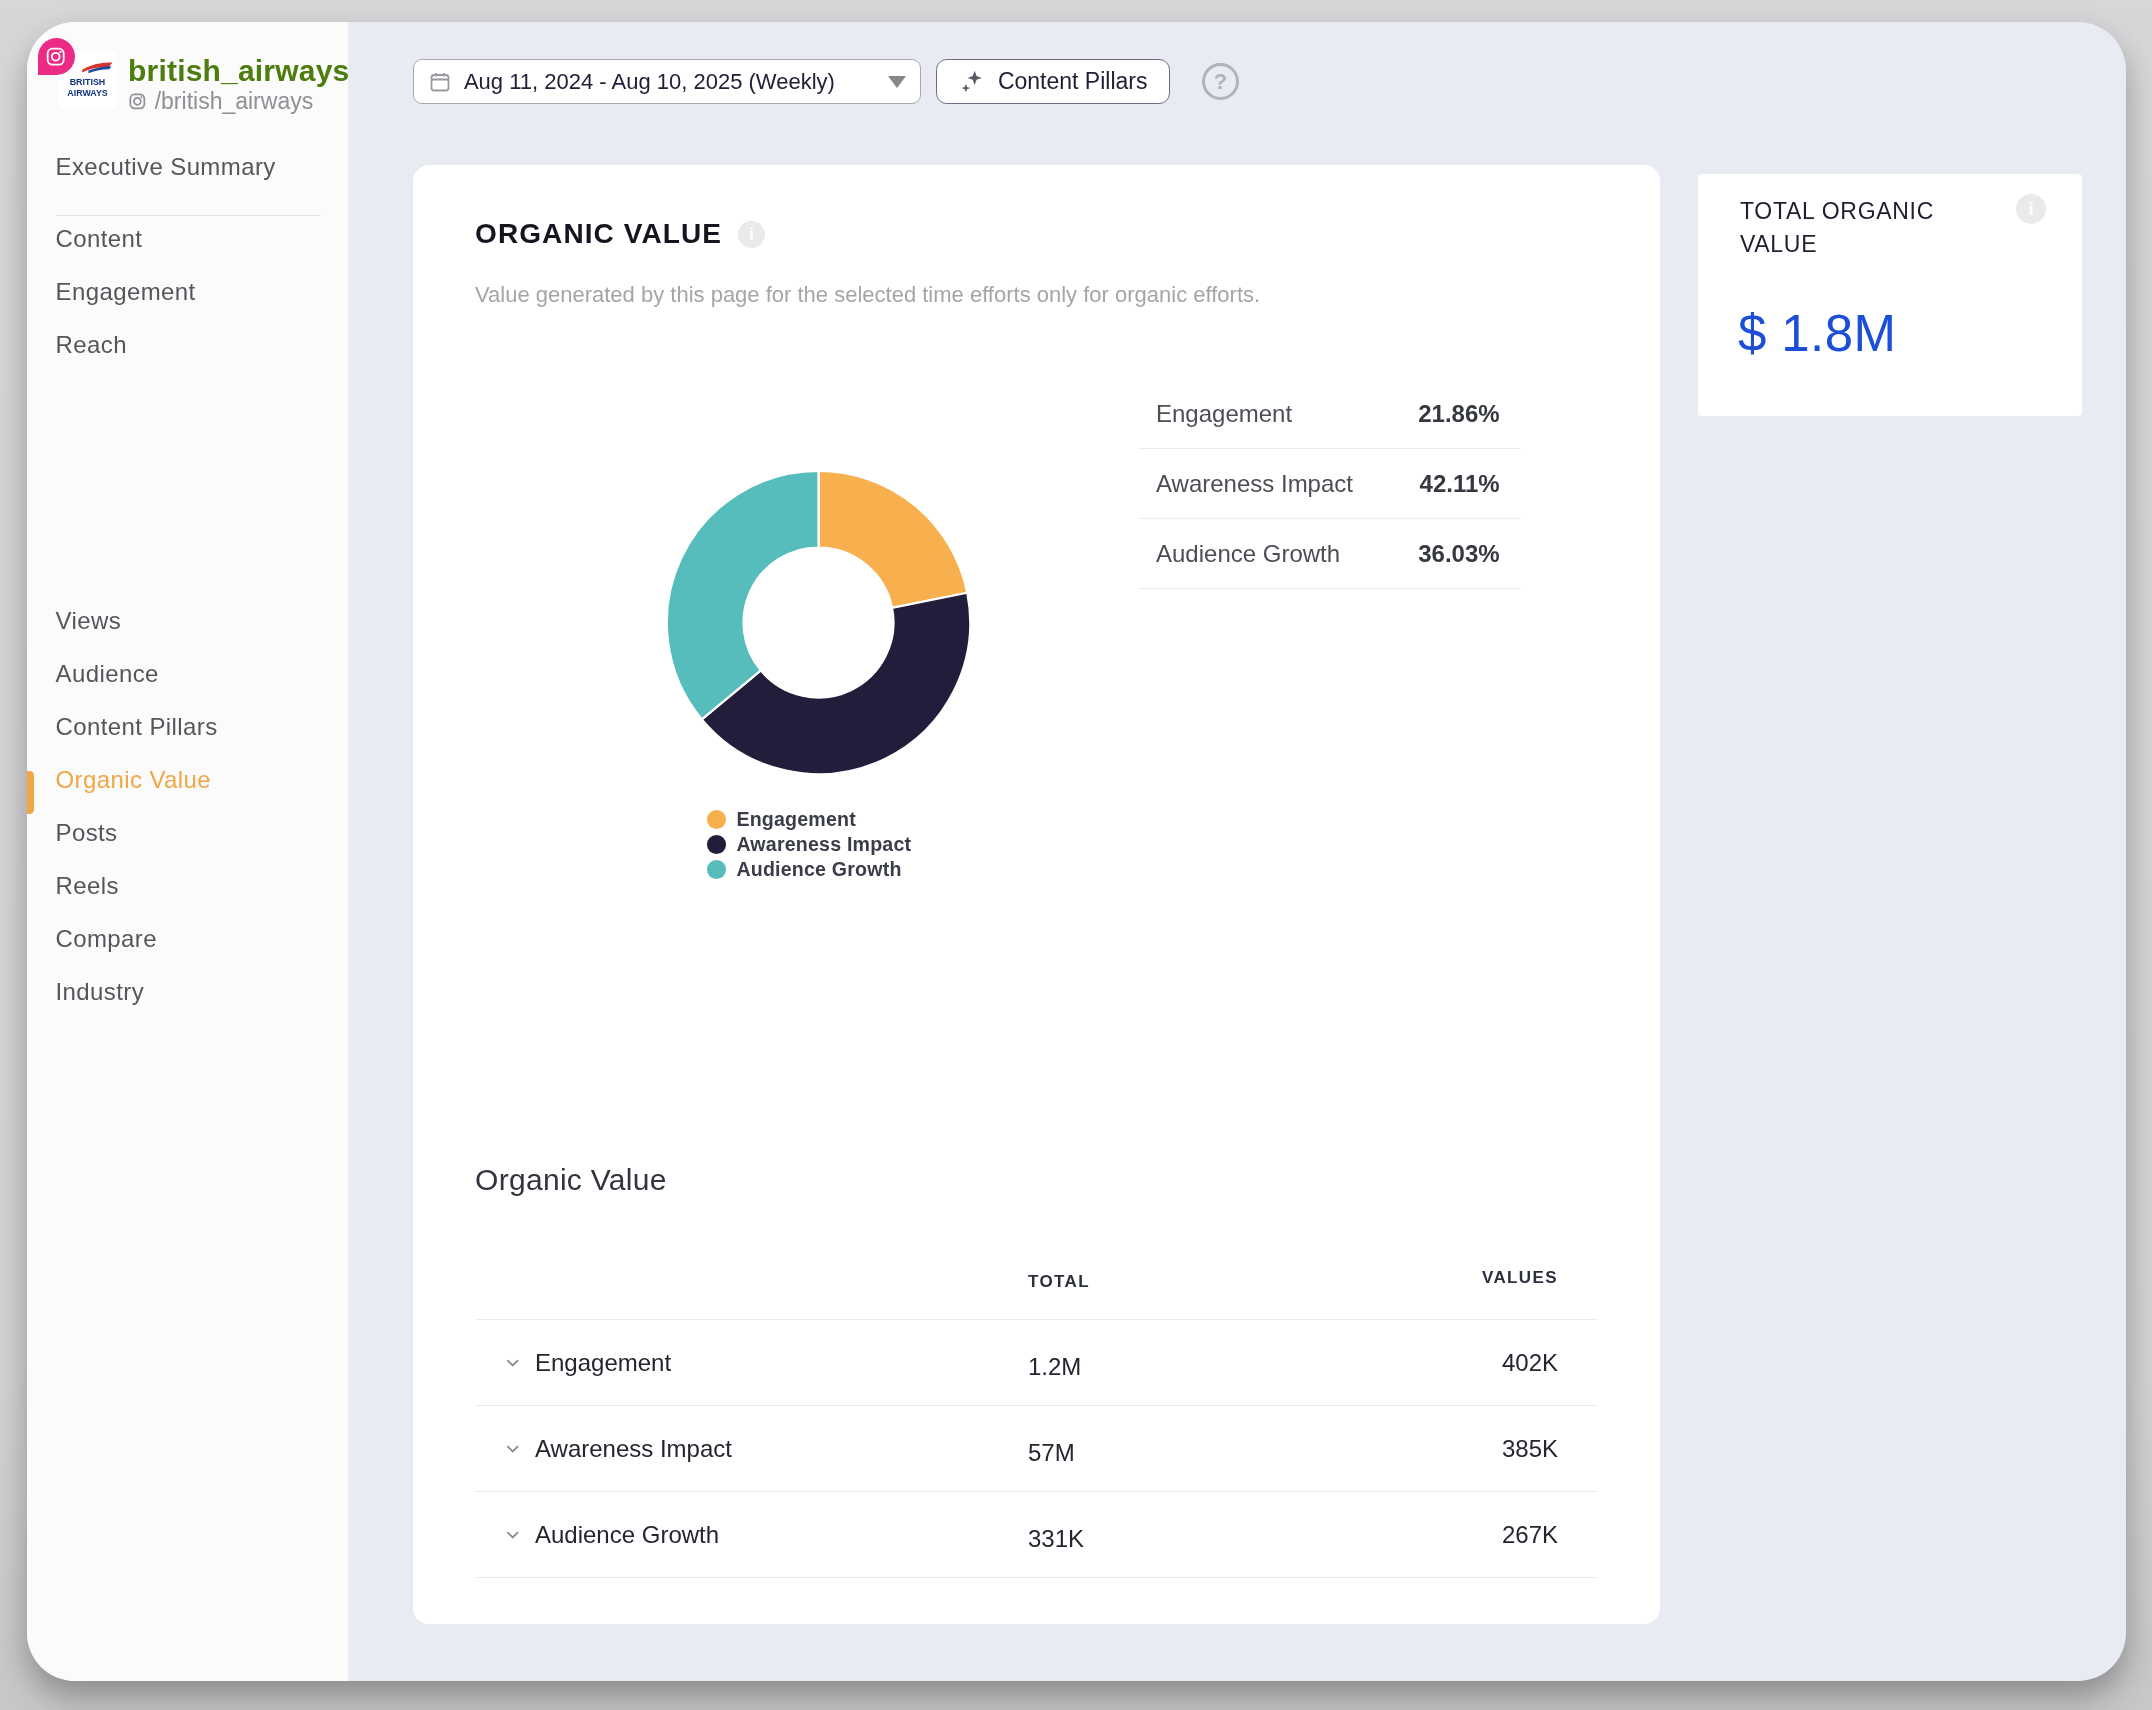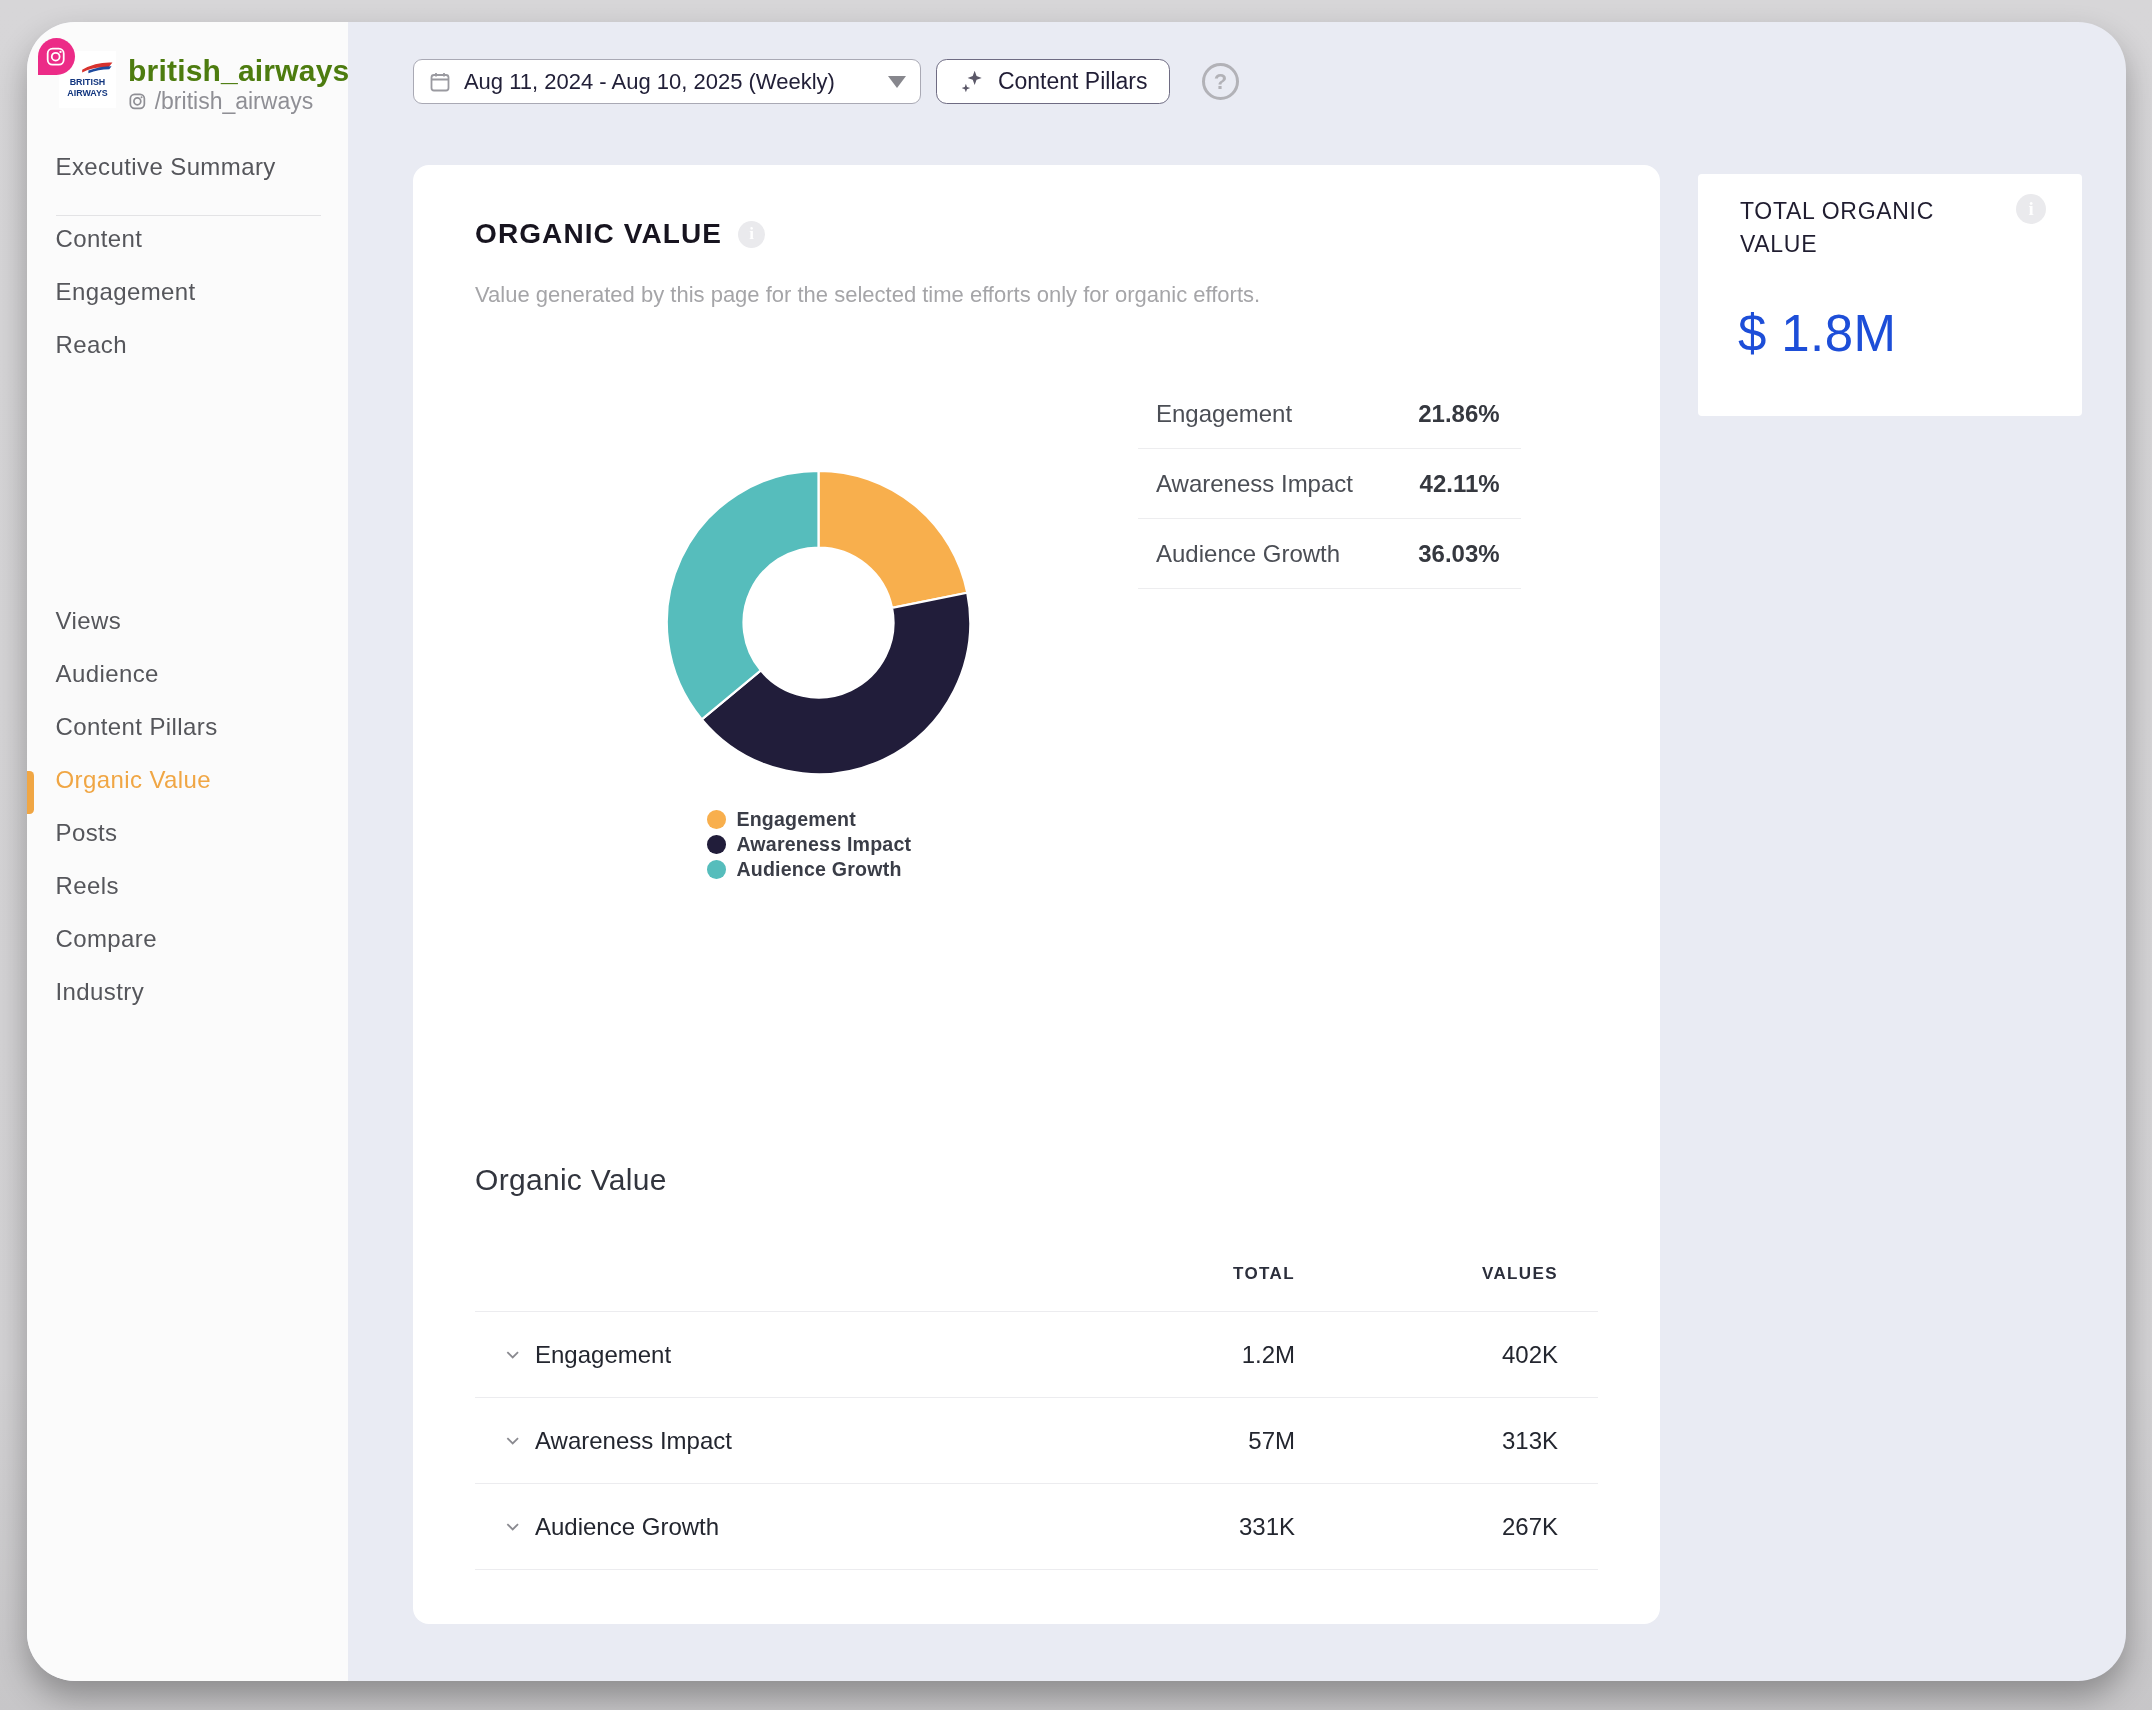--- a/index.html
+++ b/index.html
@@ -87,21 +87,21 @@
     height:70px;display:flex;align-items:center;border-bottom:0.9px solid #EDEDEF;
     padding:0 21.4px 0 18px;box-sizing:border-box;
   }
   .stat-label{font-size:24px;color:#4B4E55;}
   .stat-value{margin-left:auto;font-size:24px;font-weight:700;color:#35383F;}
   
   .table-block{position:absolute;left:62px;right:62px;top:998px;}
   .table-title{font-size:30px;font-weight:500;color:#32353E;letter-spacing:0.3px;}
   .thead{display:flex;margin-top:67px;align-items:center;}
   .col-label{flex:1;}
-  .col-total{width:267px;text-align:right;}
+  .col-total{width:267px;text-align:left;margin-top:8px;}
   .col-values{width:303px;text-align:right;padding-right:40px;box-sizing:border-box;}
   .th{font-size:17px;font-weight:700;letter-spacing:1.4px;color:#2B2E3B;}
   .tbody{margin-top:27px;border-top:0.9px solid #ECECEF;}
   .trow{display:flex;align-items:center;height:85px;border-bottom:0.9px solid #ECECEF;cursor:pointer;}
   .row-label{display:flex;align-items:center;gap:11.6px;padding-left:27px;box-sizing:border-box;}
   .row-label svg{width:21.4px;height:21.4px;}
   .row-label-text{font-size:24px;color:#23262F;}
   .cell{font-size:24px;color:#23262F;}
   
   .total-card{
@@ -277,21 +277,21 @@
           <div class="col-values cell">402K</div>
         </div>
         <div class="trow">
           <div class="col-label row-label">
             <svg viewBox="0 0 24 24" fill="none" stroke="#8A8A90" stroke-width="2">
                 <polyline points="6 9 12 15 18 9"></polyline>
               </svg>
             <span class="row-label-text">Awareness Impact</span>
           </div>
           <div class="col-total cell">57M</div>
-          <div class="col-values cell">313K</div>
+          <div class="col-values cell">385K</div>
         </div>
         <div class="trow">
           <div class="col-label row-label">
             <svg viewBox="0 0 24 24" fill="none" stroke="#8A8A90" stroke-width="2">
                 <polyline points="6 9 12 15 18 9"></polyline>
               </svg>
             <span class="row-label-text">Audience Growth</span>
           </div>
           <div class="col-total cell">331K</div>
           <div class="col-values cell">267K</div>

